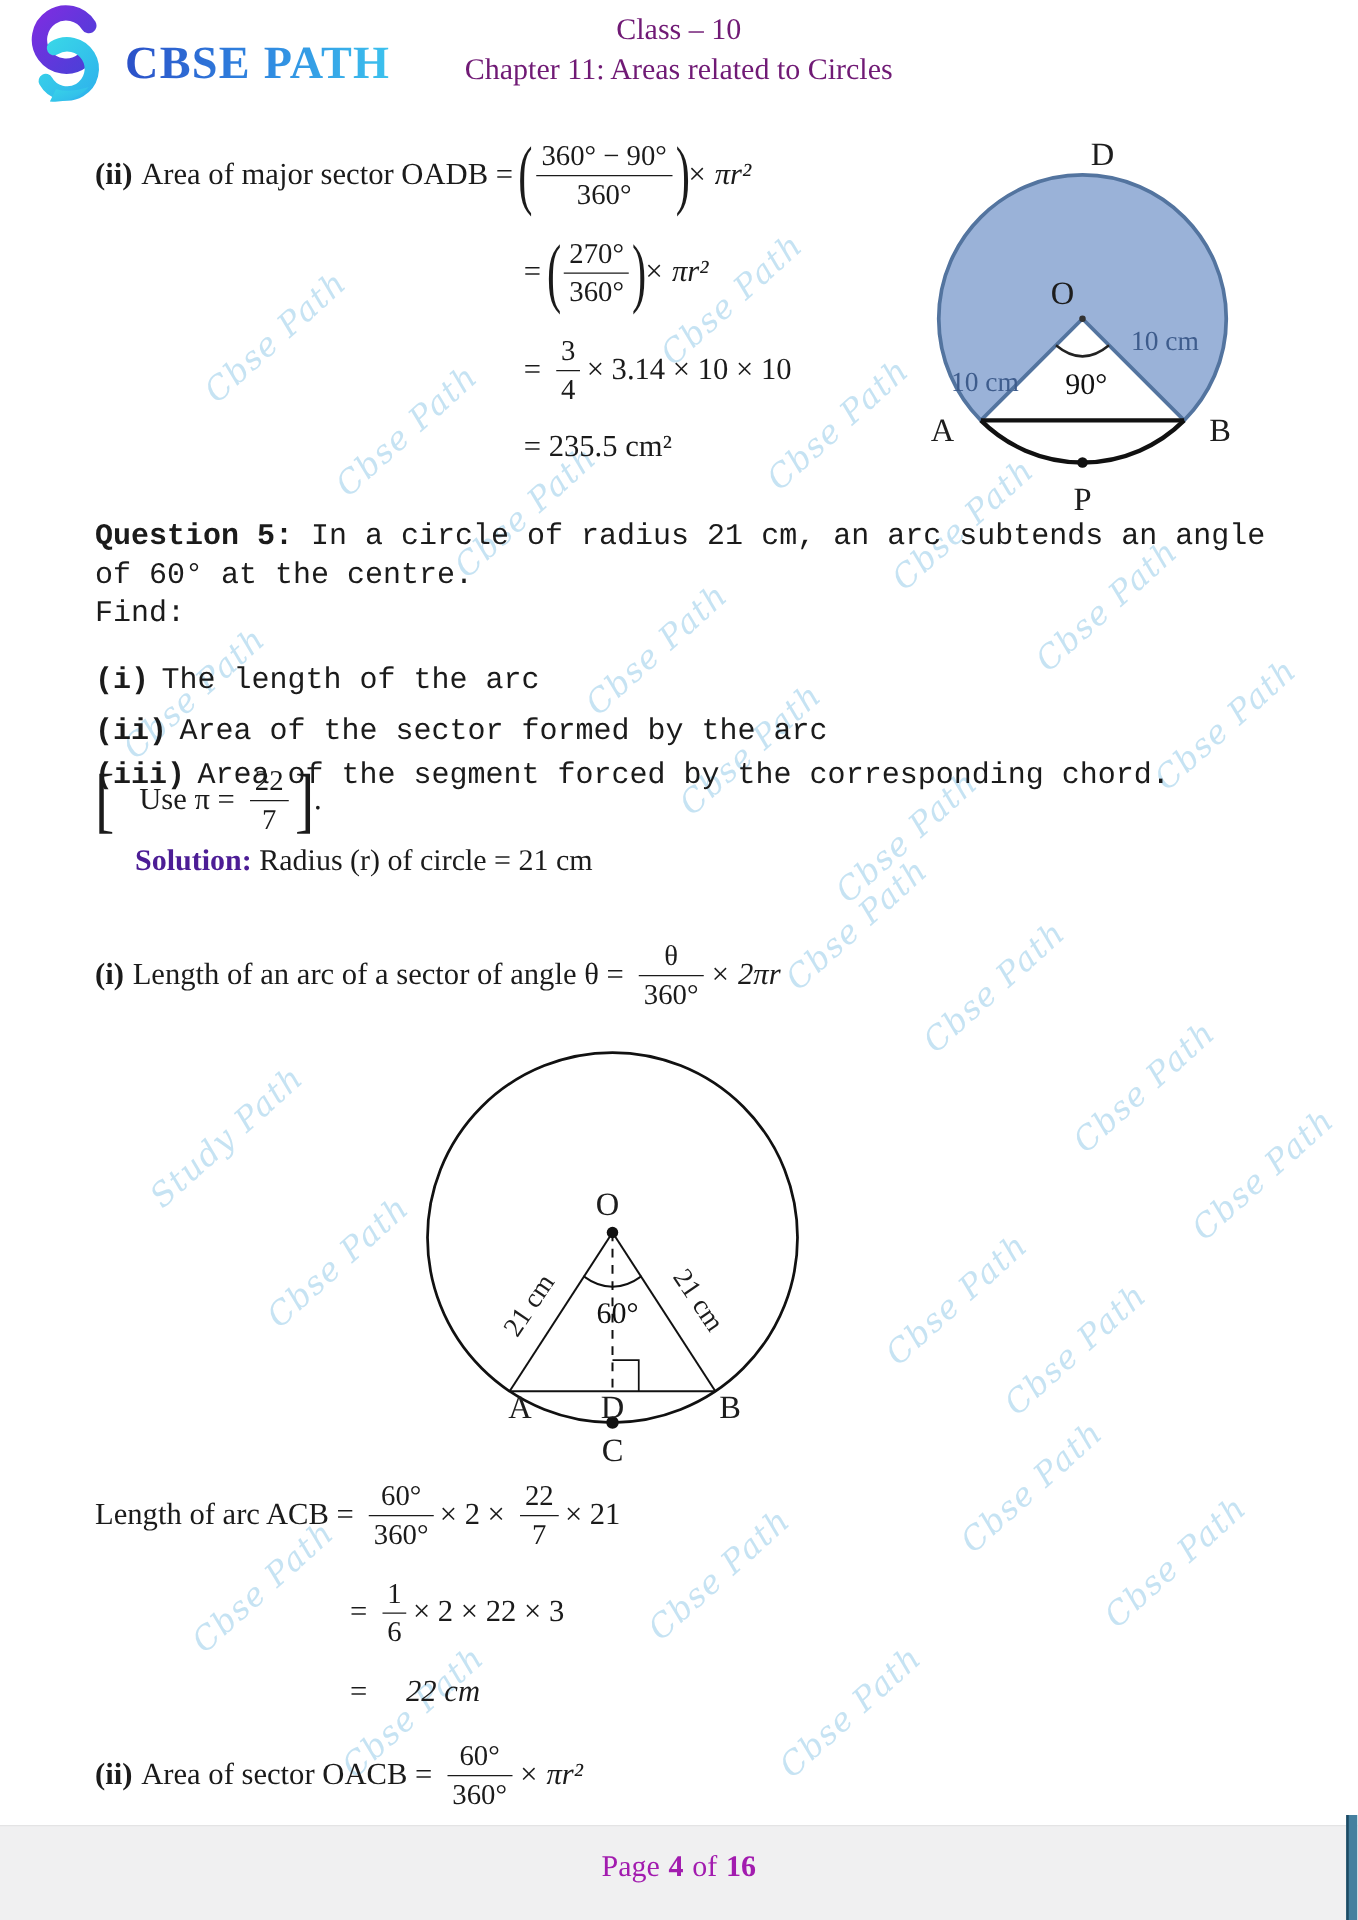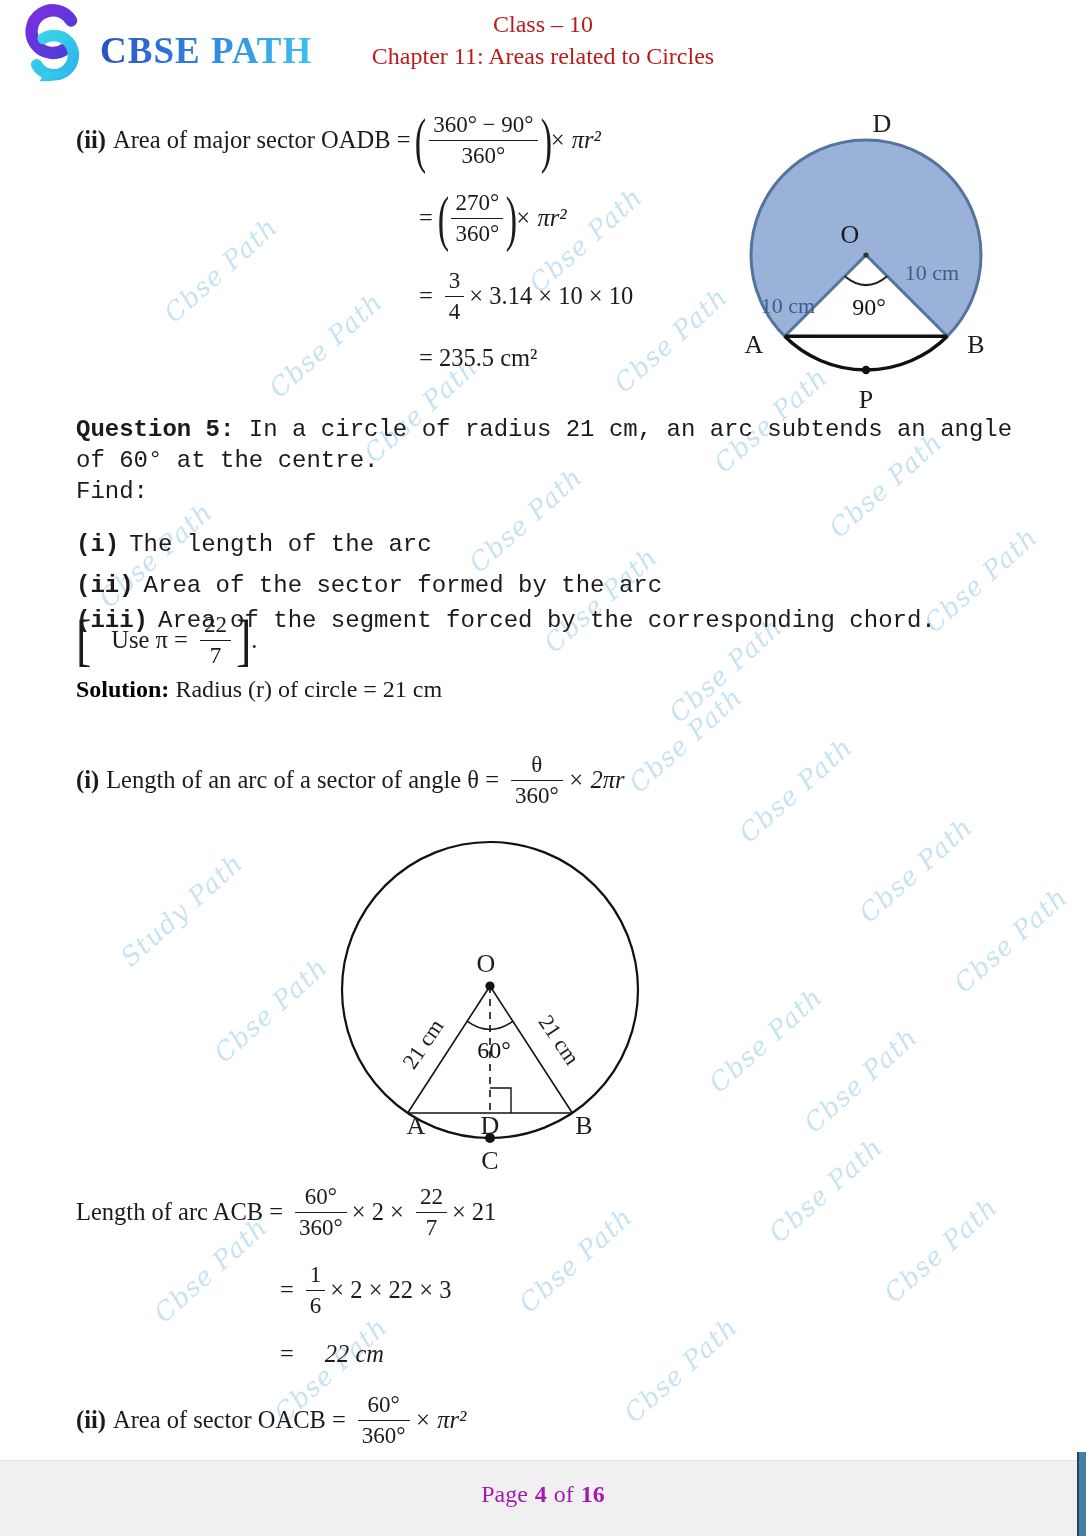--- a/index.html
+++ b/index.html
@@ -12,28 +12,28 @@
       color:rgba(128,194,228,0.45);font-size:26px;white-space:nowrap;
       font-family:"DejaVu Serif", serif;letter-spacing:1px;}
 
   
   .brand{position:absolute;left:12px;top:4px;display:flex;align-items:center;}
   .brand-name{font-size:37px;font-weight:bold;letter-spacing:1px;
       background:linear-gradient(90deg,#2b50c8,#2f86e0,#3cc2ee);
       -webkit-background-clip:text;background-clip:text;color:transparent;
       margin-left:6px;}
   .hdr-center{position:absolute;left:0;right:0;top:8px;text-align:center;
-      font-size:24px;line-height:32px;color:#b91c1c;}
+      font-size:24px;line-height:32px;color:#701a75;}
 
   
   .frow{display:flex;align-items:center;font-size:24.5px;}
   .frow .seg{margin-right:7px;white-space:pre;}
   .b{font-weight:bold;}
   .it{font-style:italic;}
-  .green{color:#000000;font-weight:bold;}
+  .green{color:#4c1d95;font-weight:bold;margin-left:32px;}
   .frac{display:inline-flex;flex-direction:column;text-align:center;
         font-size:23px;line-height:1.18;margin:0 5px;vertical-align:middle;}
   .frac .num{border-bottom:1.8px solid #1b1b1b;padding:0 4px 1px;}
   .frac .den{padding:1px 4px 0;}
   .bigp{font-size:62px;font-weight:300;line-height:1;display:inline-block;
         transform:scaleX(.55);margin:0 -7px;color:#1b1b1b;}
   .bigb{font-size:58px;font-weight:300;line-height:1;display:inline-block;
         transform:scaleX(.8);margin:0 -2px;color:#1b1b1b;}
 
   .block{position:absolute;left:76px;}

